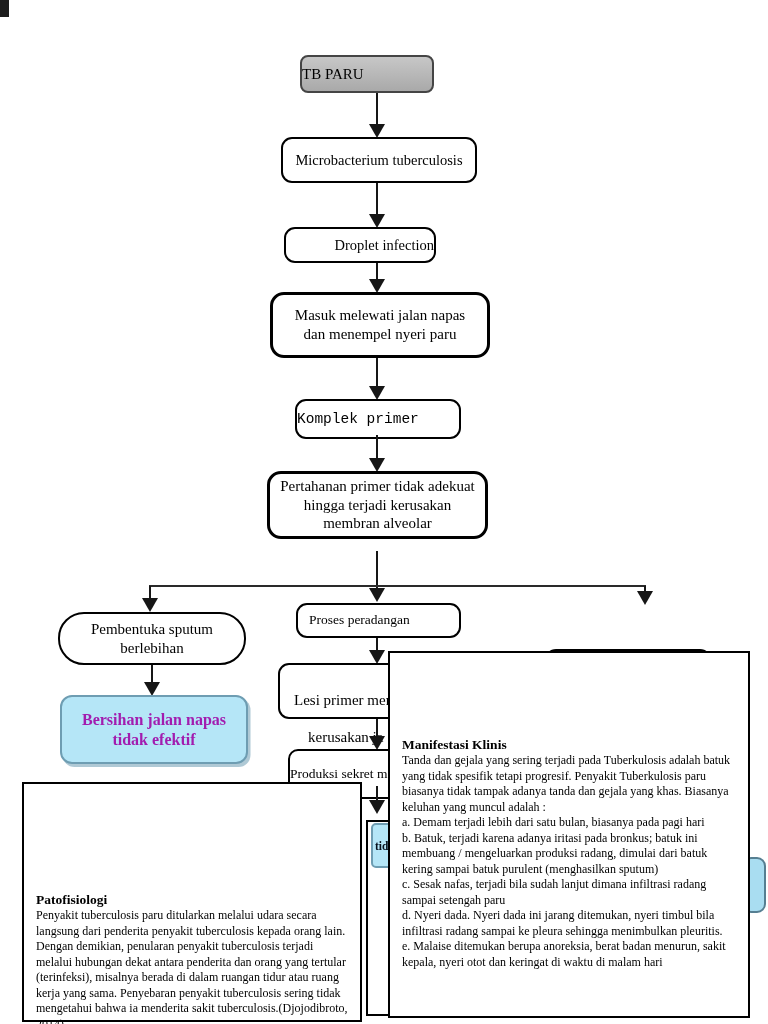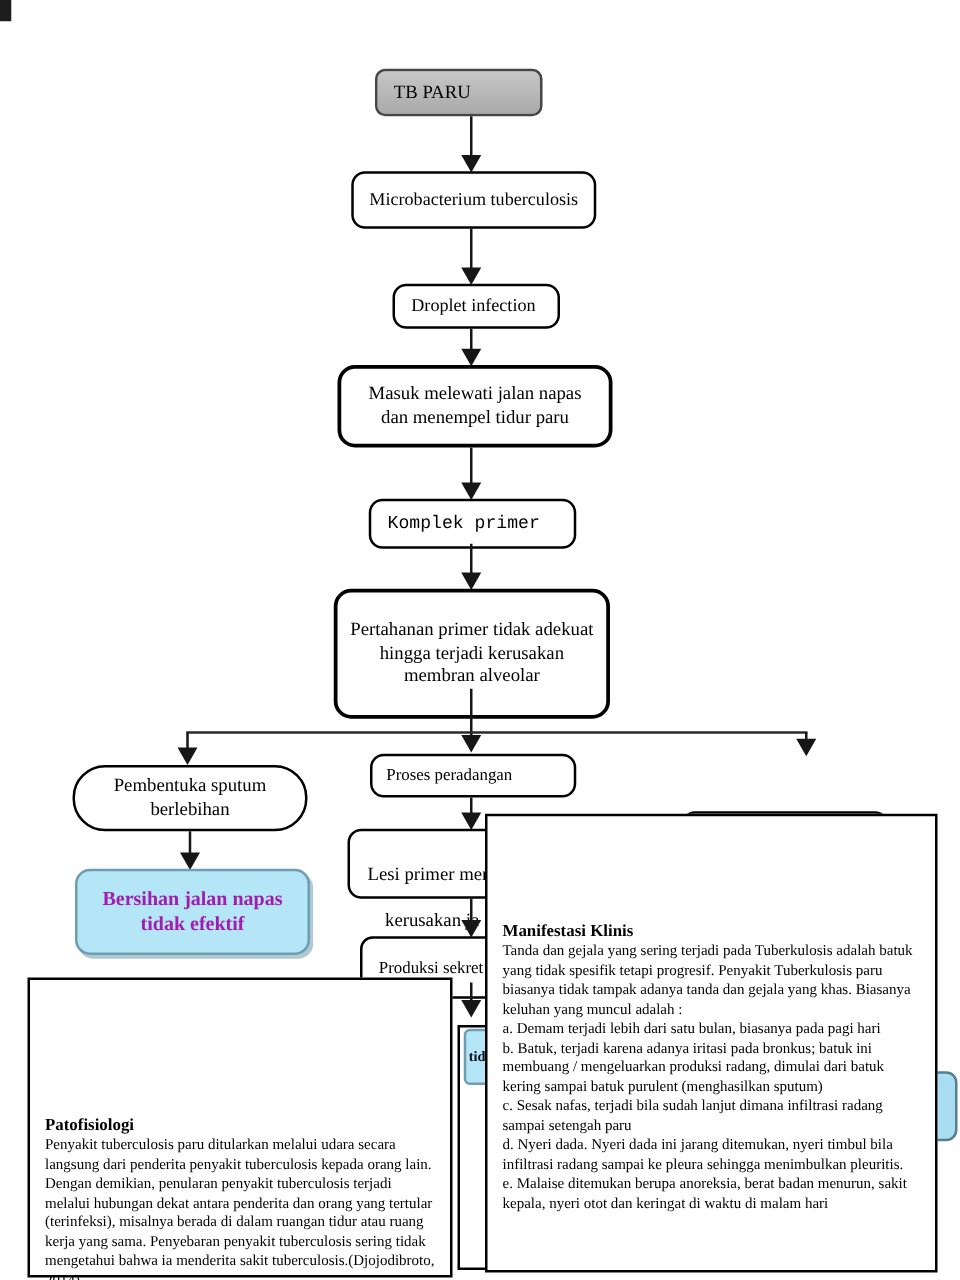--- a/index.html
+++ b/index.html
@@ -8,21 +8,21 @@
     font-family:"Liberation Serif","DejaVu Serif",serif;color:#000;
     overflow:hidden;margin:0 auto;
   }
   .fbox{
     position:absolute;background:#fff;border:2.5px solid #000;border-radius:11px;
     display:flex;align-items:center;justify-content:center;text-align:center;
     font-size:15px;line-height:1.25;white-space:pre-line;box-sizing:border-box;
     z-index:1;
   }
   .fbox.thick{border-width:3px;border-radius:14px;}
-  .fbox.leftal{justify-content:flex-start;text-align:left;padding-left:13px;}
+  .fbox.leftal{justify-content:flex-start;text-align:left;}
   .fbox.gray{
     background:linear-gradient(#c7c7c7,#a9a9a9);border:2px solid #454545;
     border-radius:8px;font-size:15px;
   }
   .fbox.blue{
     background:#b5e6f7;border:2px solid #6e9db2;border-radius:12px;
     font-weight:bold;font-size:16px;color:#a21caf;
     box-shadow:2.5px 3px 0 rgba(110,157,178,.55);
   }
   .arr{position:absolute;width:16px;z-index:1;}
@@ -67,49 +67,49 @@
 
   <div class="fbox" style="left:281px;top:137px;width:196px;height:46px;font-size:14.5px;">
     <span>Microbacterium tuberculosis</span>
   </div>
 
   <div class="arr" style="left:369px;top:183px;height:45px;">
     <div class="stem"></div>
     <div class="head"></div>
   </div>
 
-  <div class="fbox leftal" style="left:314px;top:227px;width:134px;height:36px;font-size:14.5px;">
+  <div class="fbox leftal" style="left:284px;top:227px;width:152px;height:36px;font-size:14.5px;justify-content:flex-end;">
     <span>Droplet infection</span>
   </div>
 
   <div class="arr" style="left:369px;top:263px;height:30px;">
     <div class="stem"></div>
     <div class="head"></div>
   </div>
 
   <div class="fbox thick" style="left:270px;top:292px;width:220px;height:66px;">
     <span>Masuk melewati jalan napas
-dan menempel tidur paru</span>
+dan menempel nyeri paru</span>
   </div>
 
   <div class="arr" style="left:369px;top:358px;height:42px;">
     <div class="stem"></div>
     <div class="head"></div>
   </div>
 
   <div class="fbox leftal" style="left:295px;top:399px;width:166px;height:40px;font-size:14.5px;font-family:Liberation Mono, monospace;">
     <span>Komplek primer</span>
   </div>
 
   <div class="arr" style="left:369px;top:435px;height:37px;">
     <div class="stem"></div>
     <div class="head"></div>
   </div>
 
-  <div class="fbox thick" style="left:267px;top:471px;width:221px;height:104px;">
+  <div class="fbox thick" style="left:267px;top:471px;width:221px;height:68px;">
     <span>Pertahanan primer tidak adekuat
 hingga terjadi kerusakan
 membran alveolar</span>
   </div>
 
   <div class="arr" style="left:369px;top:551px;height:51px;">
     <div class="stem"></div>
     <div class="head"></div>
   </div>
 

